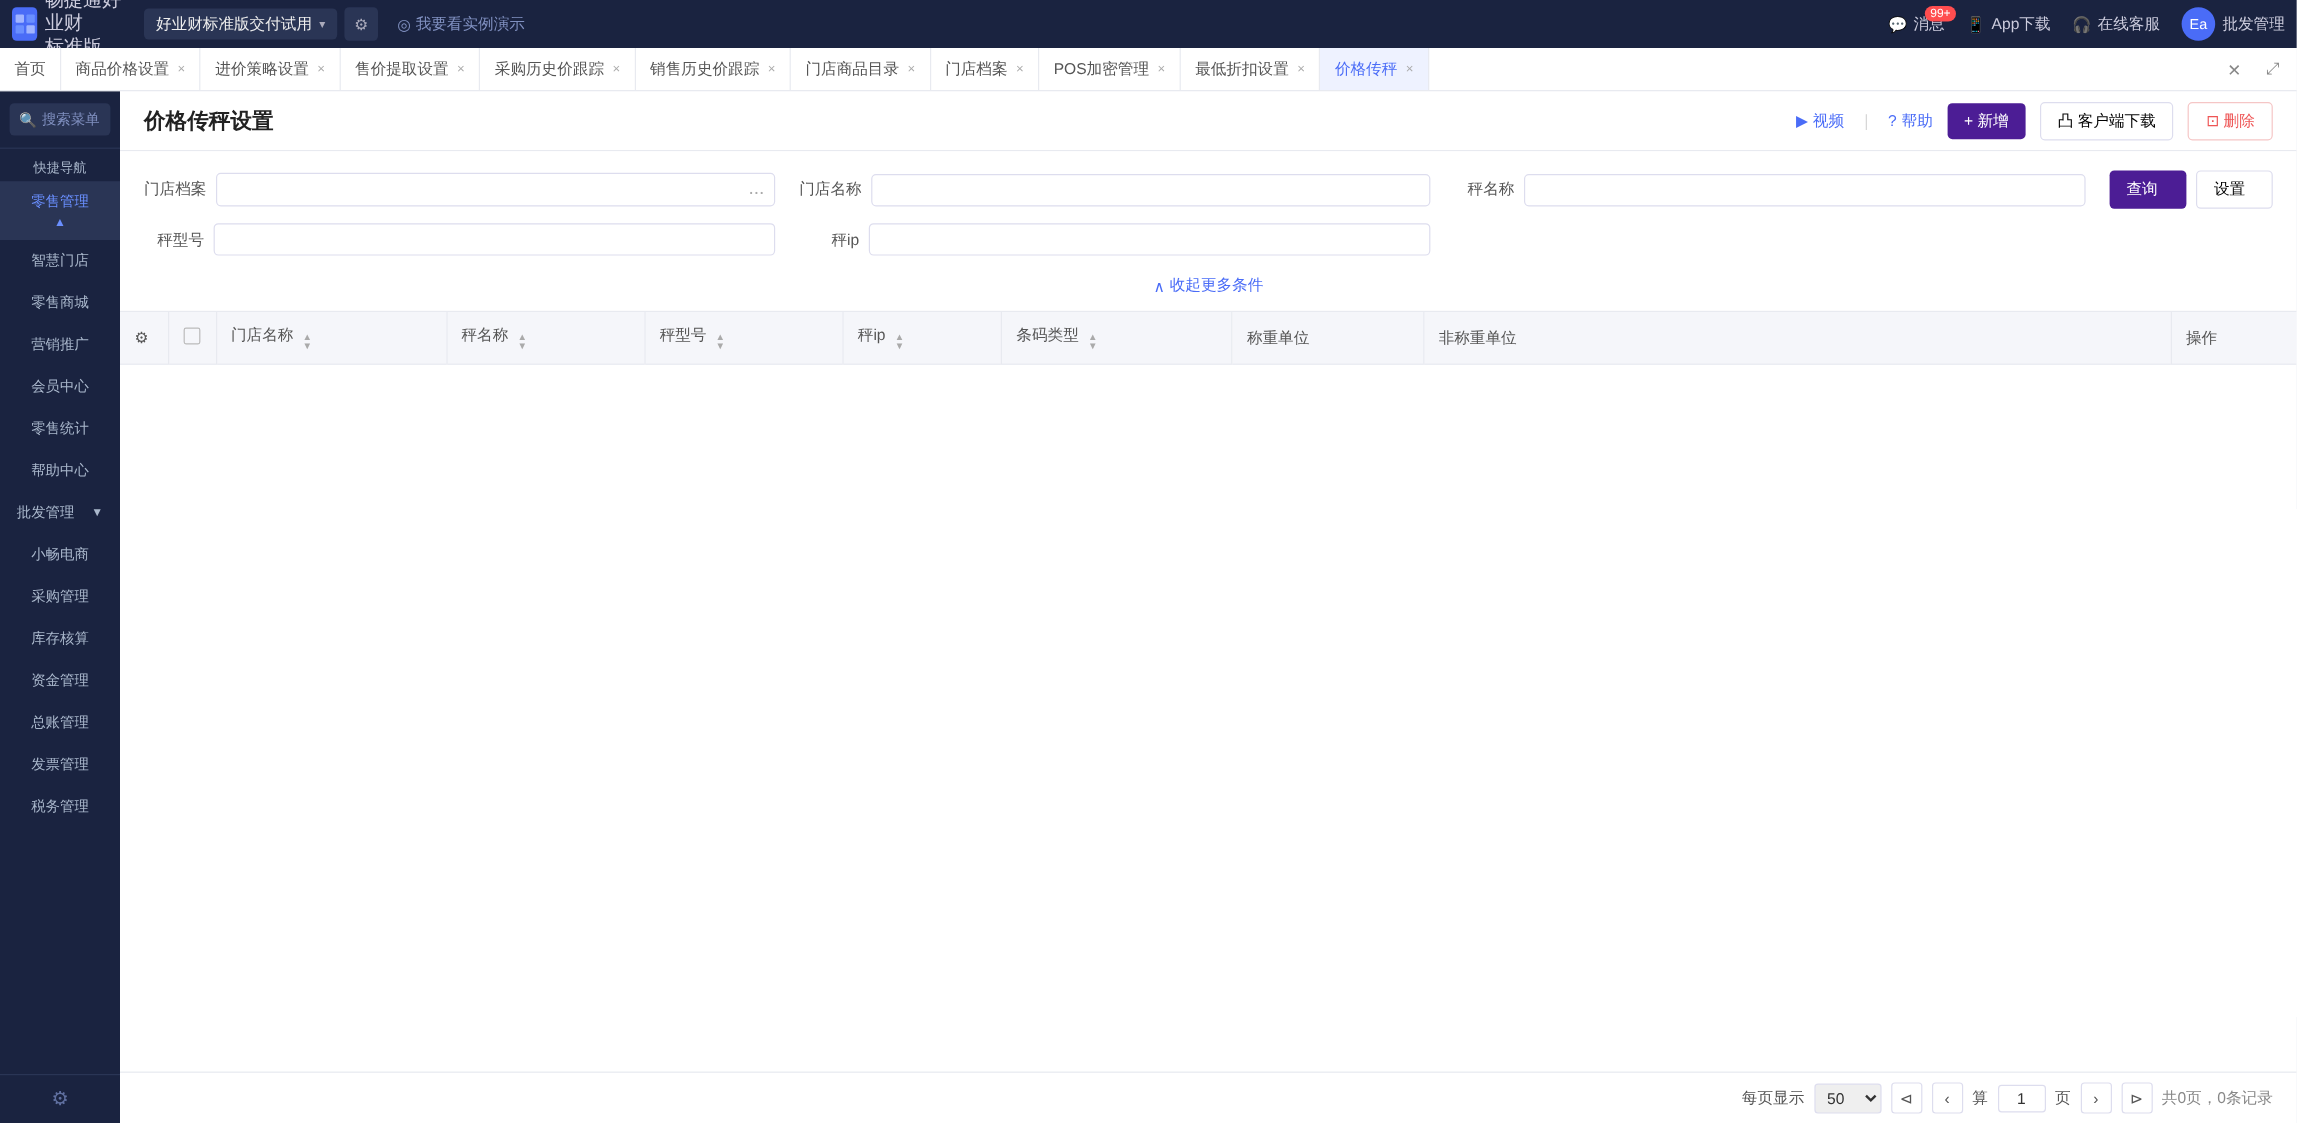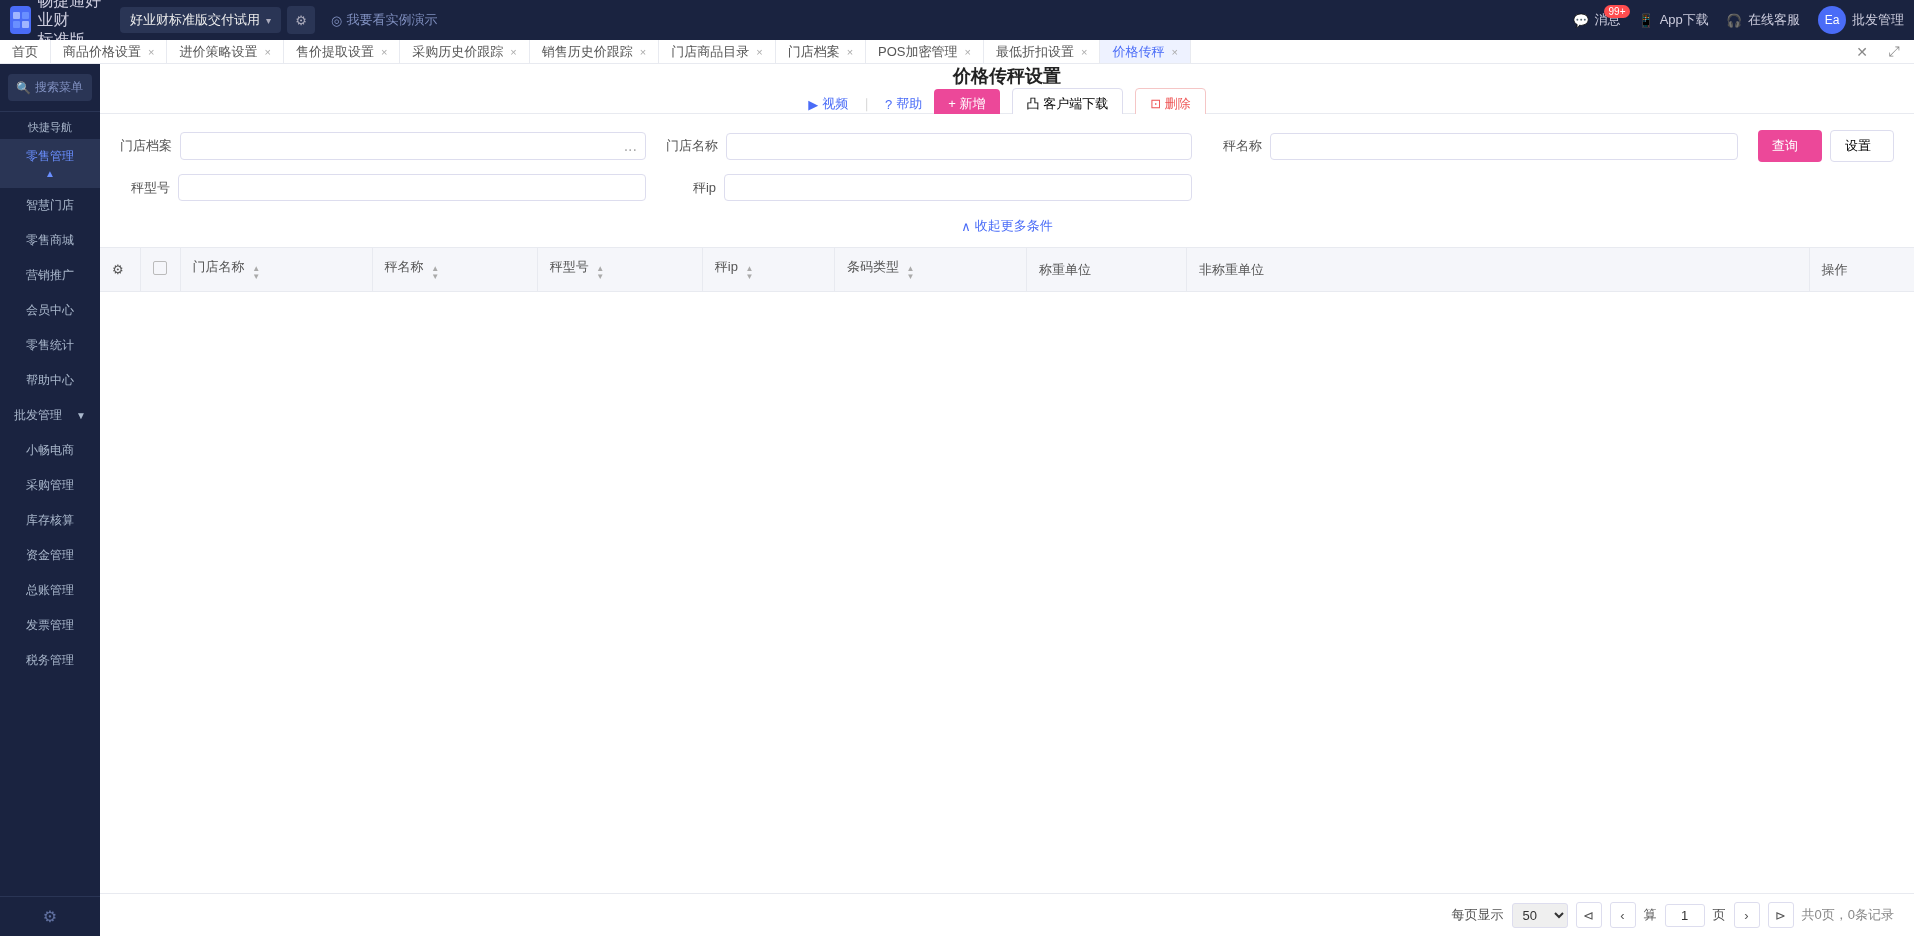--- a/index.html
+++ b/index.html
@@ -97,21 +97,21 @@
       width: 28px; height: 28px;
       background: #4a6cf7;
       border-radius: 50%;
       display: flex; align-items: center; justify-content: center;
       color: #fff;
       font-size: 12px;
     }
 
     
     .tab-bar {
-      height: 24px;
+      height: 36px;
       background: #fff;
       border-bottom: 1px solid #e8eaf0;
       display: flex;
       align-items: stretch;
       flex-shrink: 0;
       overflow: hidden;
     }
     .tab-item {
       display: flex;
       align-items: center;
@@ -223,42 +223,41 @@
     
     .content-header {
       background: #fff;
       padding: 0 20px;
       height: 50px;
       display: flex;
       align-items: center;
       justify-content: space-between;
       border-bottom: 1px solid #e8eaf0;
       flex-shrink: 0;
-      flex-direction: column;
     }
     .page-title {
       font-size: 18px;
       font-weight: 600;
       color: #222;
     }
     .content-header-actions {
       display: flex;
       align-items: center;
       gap: 12px;
     }
     .header-link {
       display: flex;
       align-items: center;
       gap: 4px;
       color: #4a6cf7;
       cursor: pointer;
       font-size: 13px;
     }
     .btn-primary {
-      background: #ec4899;
+      background: #4c1d95;
       color: #fff;
       border: none;
       border-radius: 4px;
       padding: 6px 14px;
       font-size: 13px;
       cursor: pointer;
       display: flex; align-items: center; gap: 4px;
     }
     .btn-outline {
       background: #fff;

